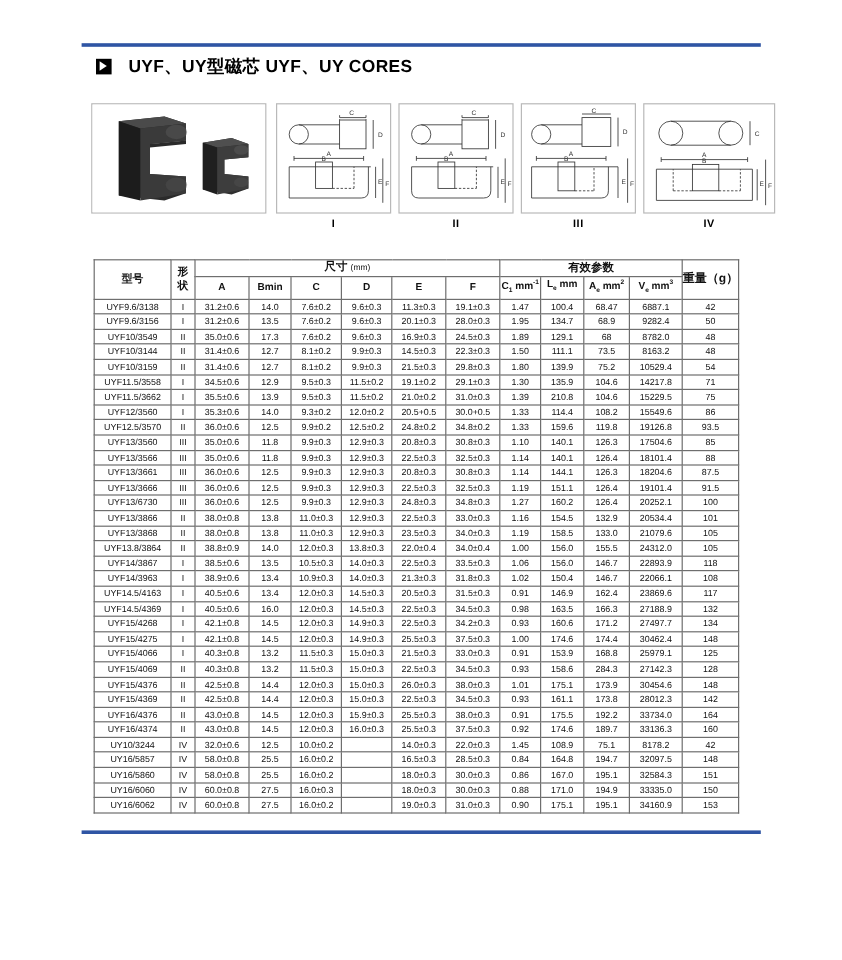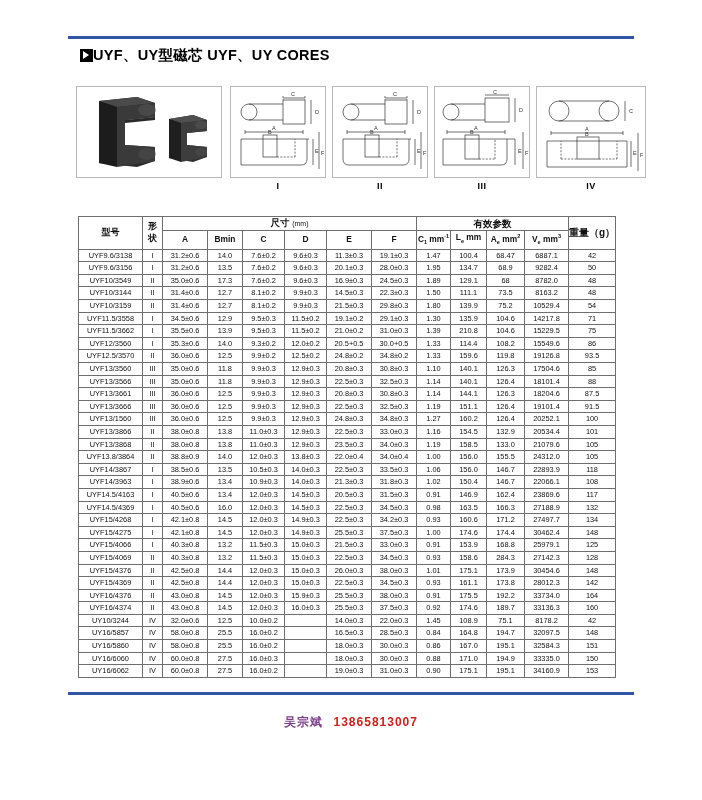--- a/index.html
+++ b/index.html
@@ -25,21 +25,21 @@
   .rule-bottom {
     position: absolute;
     left: 68px; top: 692px;
     width: 566px; height: 3px;
     background: #2f55a4;
   }
   
   .title-row {
     position: absolute;
     left: 80px; top: 46px;
-    display: flex; align-items: center; gap: 0;
+    display: flex; align-items: center; gap: 14px;
     white-space: nowrap;
   }
   .title-bullet {
     width: 13px; height: 13px;
     background: #000;
     position: relative;
     display: inline-block;
   }
   .title-bullet::after {
     content: "";
@@ -564,21 +564,21 @@
             <td class="c-d">12.9±0.3</td>
             <td class="c-e">22.5±0.3</td>
             <td class="c-f">32.5±0.3</td>
             <td class="c-c1">1.19</td>
             <td class="c-le">151.1</td>
             <td class="c-ae">126.4</td>
             <td class="c-ve">19101.4</td>
             <td class="c-wt">91.5</td>
           </tr>
           <tr>
-            <td class="col-model">UYF13/1560</td>
+            <td class="col-model">UYF13/6730</td>
             <td>III</td>
             <td class="c-a">36.0±0.6</td>
             <td class="c-b">12.5</td>
             <td class="c-c">9.9±0.3</td>
             <td class="c-d">12.9±0.3</td>
             <td class="c-e">24.8±0.3</td>
             <td class="c-f">34.8±0.3</td>
             <td class="c-c1">1.27</td>
             <td class="c-le">160.2</td>
             <td class="c-ae">126.4</td>
@@ -884,18 +884,14 @@
             <td class="c-ae">195.1</td>
             <td class="c-ve">34160.9</td>
             <td class="c-wt">153</td>
           </tr>
         </tbody>
     </table>
   </div>
 
   <div class="rule-bottom"></div>
 
-  <div class="footer">
-    <span class="name">吴宗斌</span>
-    <span class="phone">13865813007</span>
-  </div>
 
 </div>
 
 </body></html>

